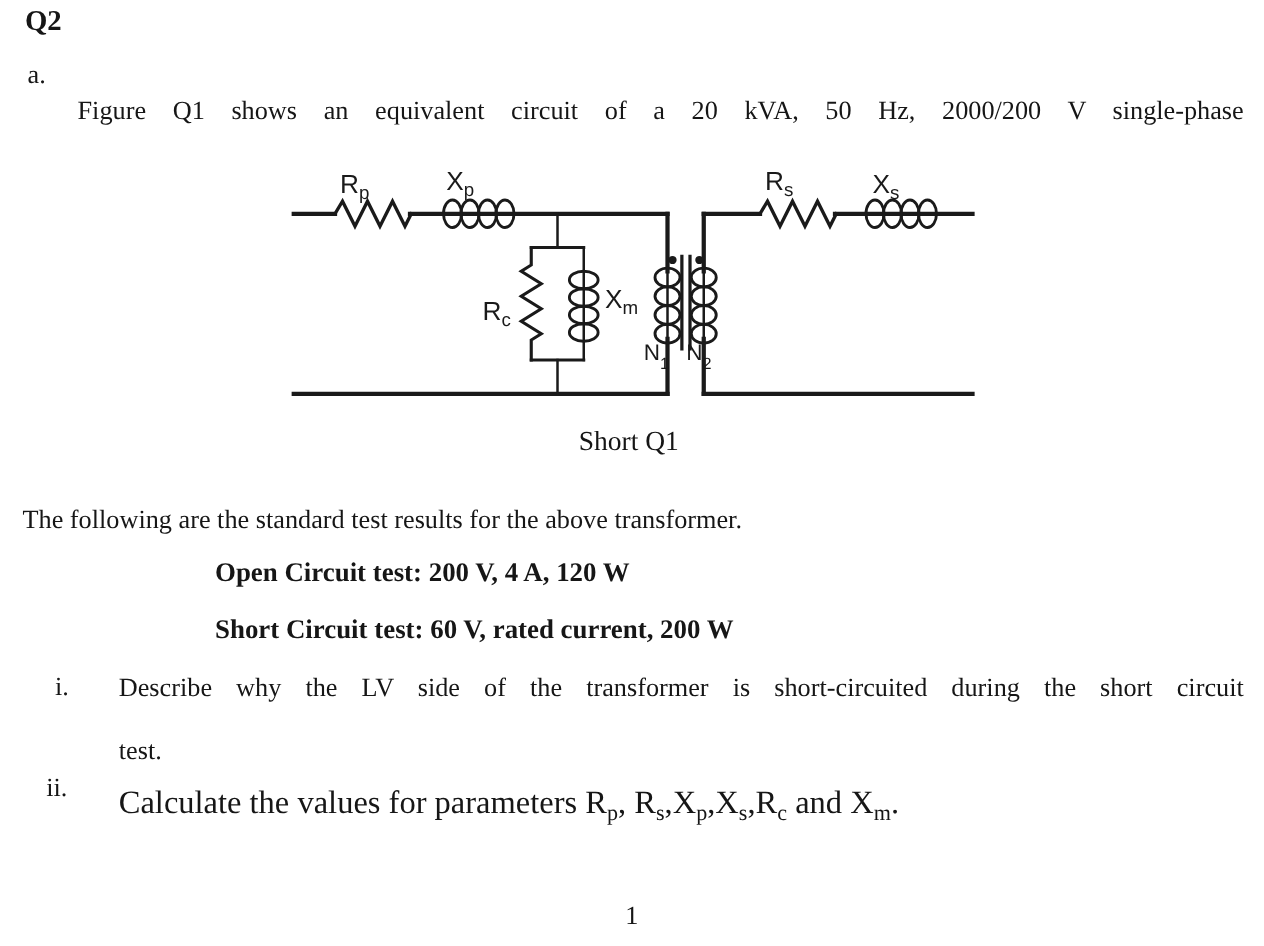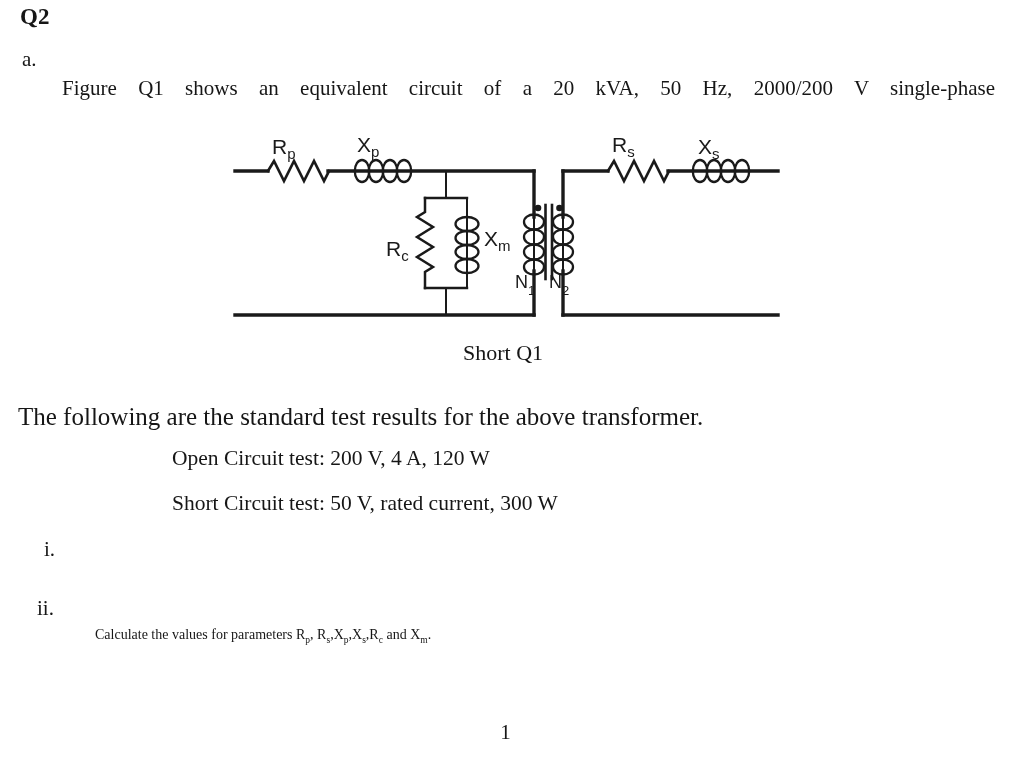--- a/index.html
+++ b/index.html
@@ -20,31 +20,31 @@
   .qa-text {
     left: 62px; top: 47px; width: 933px;
     font-size: 21px; line-height: 34px; margin-top: 24px;
   }
   .stretch { text-align: justify; text-align-last: justify; }
   .circuit { left: 225px; top: 125px; }
   .fig-caption {
     left: 353px; top: 340px; width: 300px;
     text-align: center; font-size: 22px;
   }
-  .intro { left: 18px; top: 403px; font-size: 25px; }
+  .intro { left: 18px; top: 403px; font-size: 21px; }
   .test-line {
-    left: 172px; font-size: 21.5px; font-weight: normal;
+    left: 172px; font-size: 21.5px; font-weight: bold;
   }
   .test-oc { top: 446px; }
   .test-sc { top: 491px; }
   .qi-marker  { left: 44px; top: 537px; font-size: 21px; }
   .qi-text    { left: 95px; top: 537px; width: 900px; font-size: 21px; line-height: 26px; }
   .qi-line2   { margin-top: 24px; }
-  .qii-marker { left: 37px; top: 596px; font-size: 21px; }
-  .qii-text   { left: 95px; top: 627px; width: 900px; font-size: 14px; }
+  .qii-marker { left: 37px; top: 618px; font-size: 21px; }
+  .qii-text   { left: 95px; top: 627px; width: 900px; font-size: 26px; }
   .page-num {
     left: 0; top: 720px; width: 1011px;
     text-align: center; font-size: 21px;
   }
   sub { font-size: 0.68em; line-height: 0; }
   svg text {
     font-family: "Liberation Sans", sans-serif;
     fill: #1a1a1a;
   }
 </style>
@@ -145,22 +145,24 @@
   <text x="259" y="121" font-size="21"><tspan>X</tspan><tspan font-size="15" dy="5">m</tspan></text>
   <text x="290" y="163" font-size="18"><tspan>N</tspan><tspan font-size="13" dy="7">1</tspan></text>
   <text x="324" y="163" font-size="18"><tspan>N</tspan><tspan font-size="13" dy="7">2</tspan></text>
 </svg>
 
 <div class="abs fig-caption">Short Q1</div>
 
 <div class="abs intro">The following are the standard test results for the above transformer.</div>
 
 <div class="abs test-line test-oc">Open Circuit test: 200 V, 4 A, 120 W</div>
-<div class="abs test-line test-sc">Short Circuit test: 50 V, rated current, 300 W</div>
+<div class="abs test-line test-sc">Short Circuit test: 60 V, rated current, 200 W</div>
 
 <div class="abs qi-marker">i.</div>
 <div class="abs qi-text">
+  <div class="stretch">Describe why the LV side of the transformer is short-circuited during the short circuit</div>
+  <div class="qi-line2">test.</div>
 </div>
 
 <div class="abs qii-marker">ii.</div>
 <div class="abs qii-text">Calculate the values for parameters R<sub>p</sub>, R<sub>s</sub>,X<sub>p</sub>,X<sub>s</sub>,R<sub>c</sub> and X<sub>m</sub>.</div>
 
 <div class="abs page-num">1</div>
 
 </body></html>

